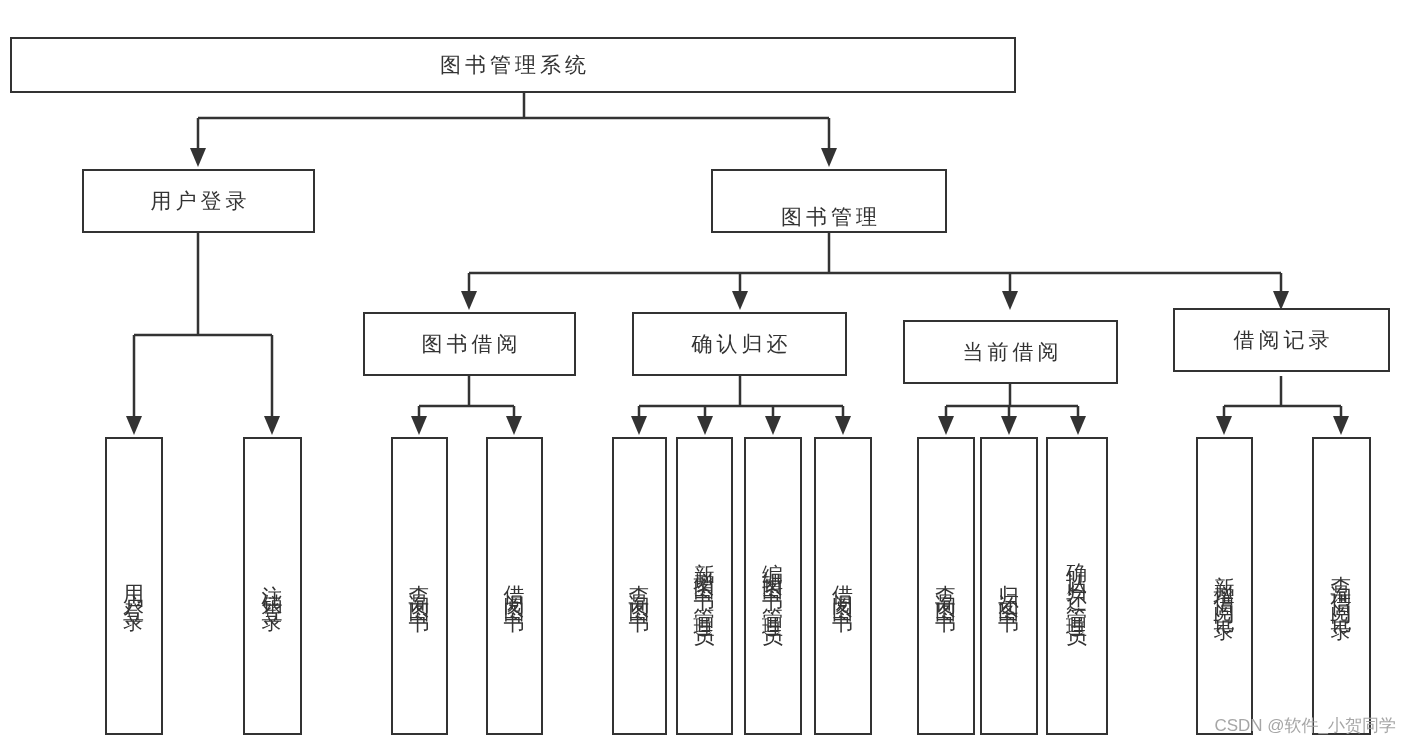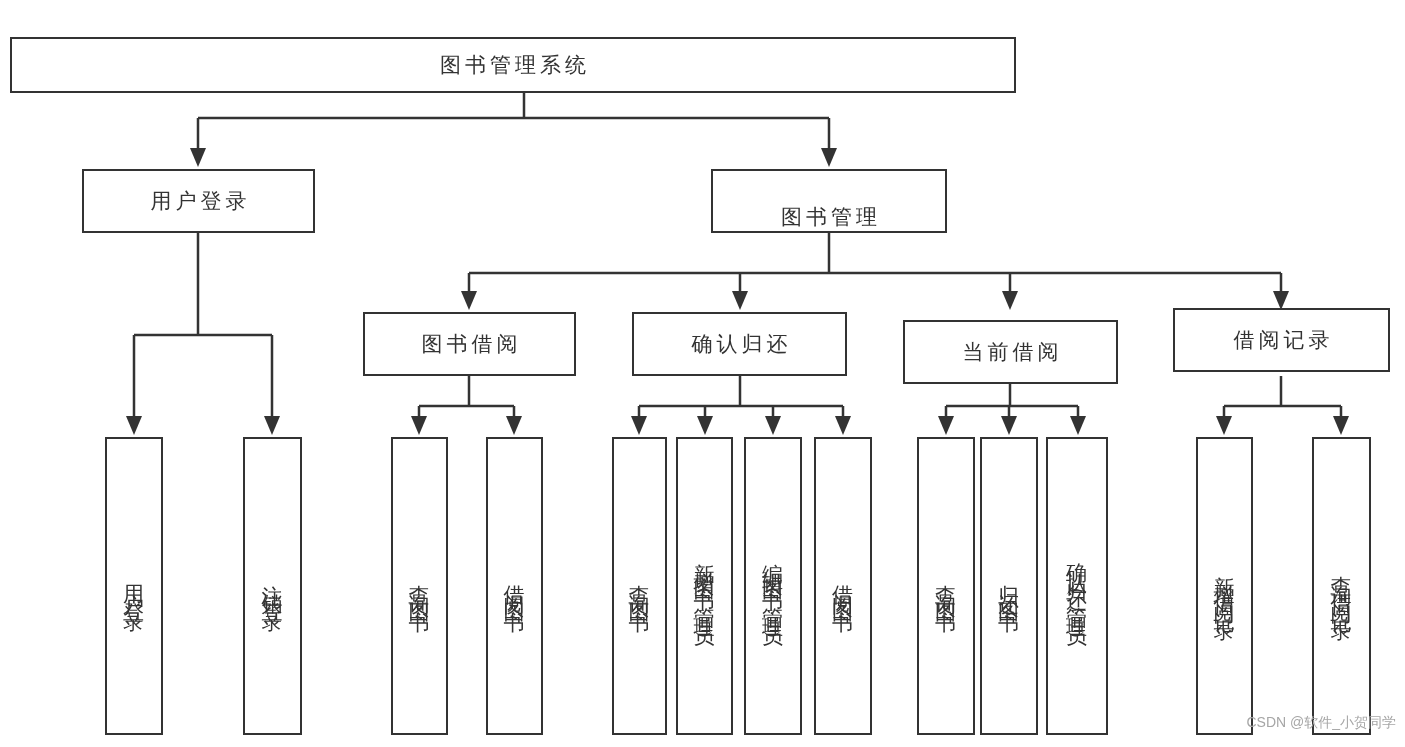--- a/index.html
+++ b/index.html
@@ -34,21 +34,21 @@
     font-size:21px;
     letter-spacing:9px;
     color:#333333;
     line-height:1;
   }
   .watermark{
     position:absolute;
     z-index:3;
     left:1186px;top:714px;
     width:210px;
-    font-size:14px;
+    font-size:17px;
     color:#a6a6a6;
     white-space:nowrap;
     text-align:right;
   }
 </style>
 </head>
 <body>
 
 <div id="canvas">
 

